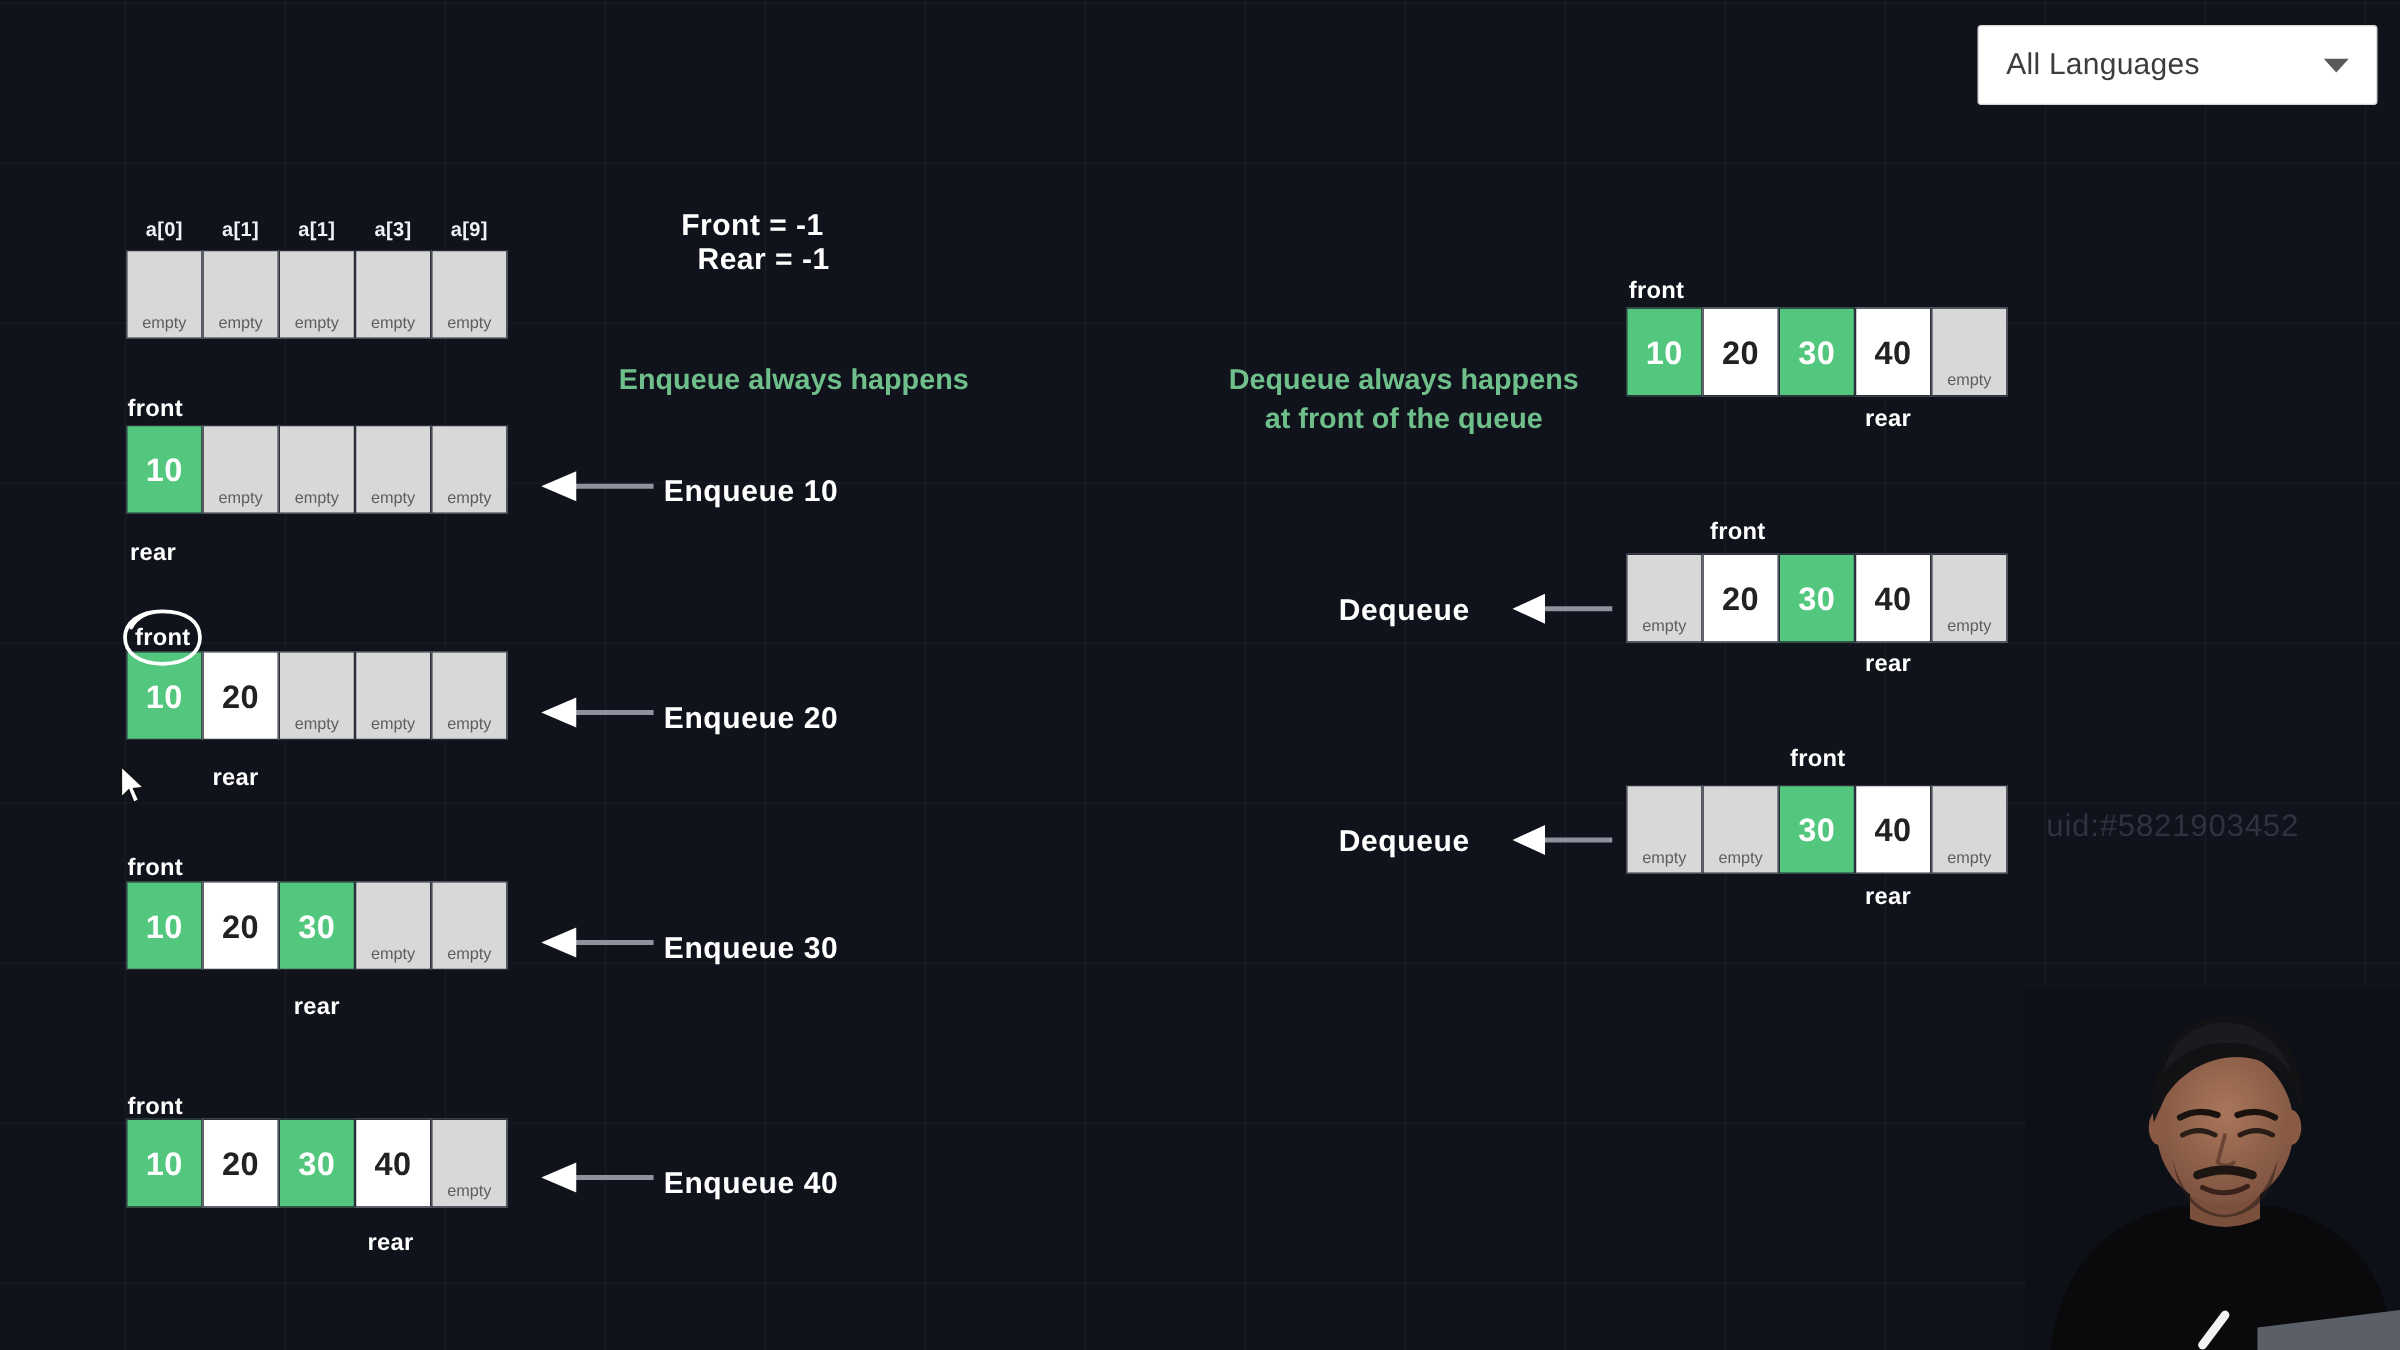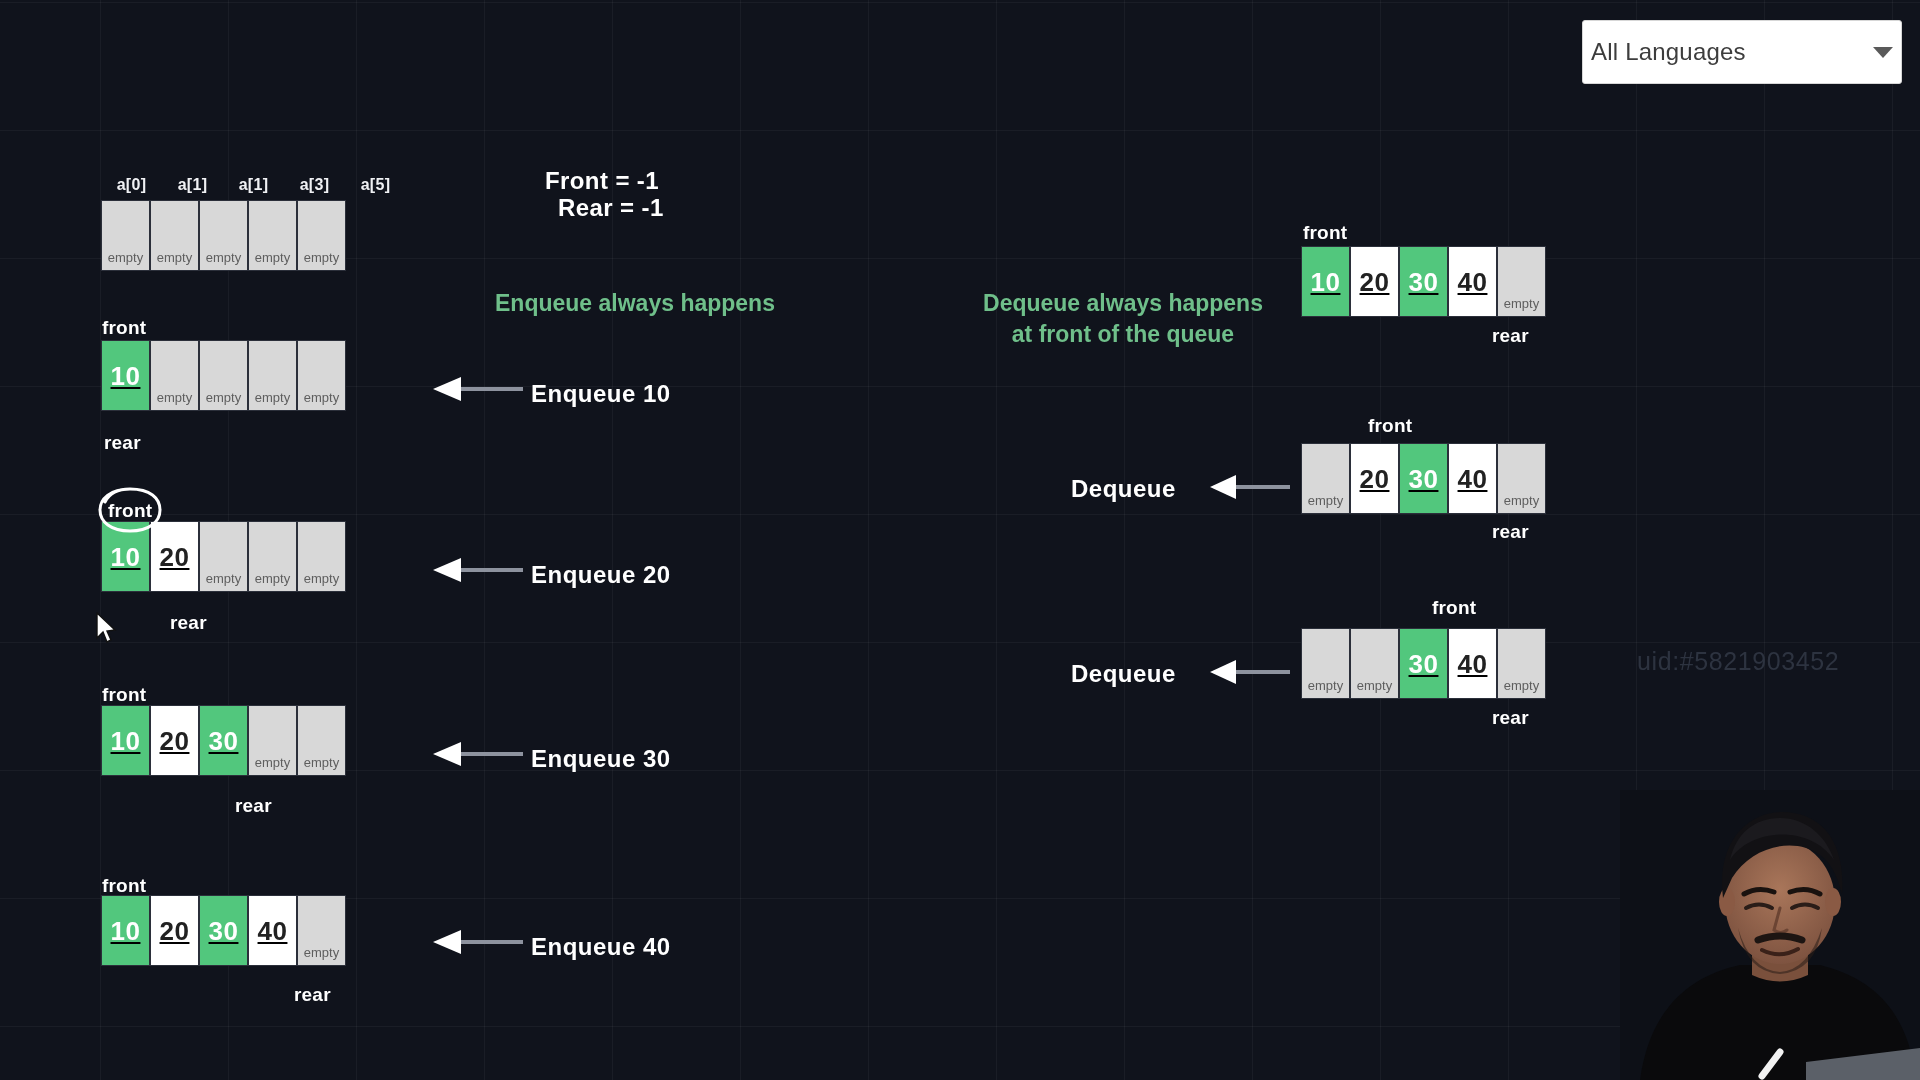--- a/index.html
+++ b/index.html
@@ -30,21 +30,21 @@
     position: absolute;
     left: 1582px;
     top: 20px;
     width: 320px;
     height: 64px;
     background: #ffffff;
     border: 1px solid #d7d7d7;
     border-radius: 3px;
     display: flex;
     align-items: center;
-    padding: 0 8px;
+    padding: 0 22px;
     cursor: pointer;
     gap: 43px;
   }
   .lang-label {
     flex: 1;
     font-size: 24px;
     color: #3d3d3d;
     letter-spacing: 0.2px;
     font-family: "Liberation Sans", sans-serif;
   }
@@ -54,29 +54,28 @@
     border-right: 10px solid transparent;
     border-top: 11px solid #5a5a5a;
   }
 
   
   .queue {
     position: absolute;
     display: flex;
   }
   .cell {
-    width: 49px;
+    width: 61px;
     height: 71px;
     border: 1px solid #2b2f3a;
     position: relative;
     display: flex;
     align-items: center;
     justify-content: center;
     font-family: "Liberation Sans", sans-serif;
-    text-decoration: underline;
   }
   .cell.empty   { background: #d8d8d8; }
   .cell.green   { background: #52c77d; }
   .cell.white   { background: #ffffff; }
 
   .cell .val {
     font-size: 26px;
     font-weight: bold;
     letter-spacing: 0.5px;
     line-height: 1;
@@ -203,21 +202,21 @@
   <div class="note" style="left:963px; top:288px; width:320px;">
     <div>Dequeue always happens</div>
     <div>at front of the queue</div>
   </div>
 
   <div class="idx-row" style="left:101px; top:176px;justify-content:center;">
     <span class="idx">a[0]</span>
     <span class="idx">a[1]</span>
     <span class="idx">a[1]</span>
     <span class="idx">a[3]</span>
-    <span class="idx">a[5]</span>
+    <span class="idx">a[9]</span>
   </div>
 
   <div class="queue" style="left:101px; top:200px;">
       <div class="cell empty">
         <span class="empty-tag">empty</span>
       </div>
       <div class="cell empty">
         <span class="empty-tag">empty</span>
       </div>
       <div class="cell empty">

